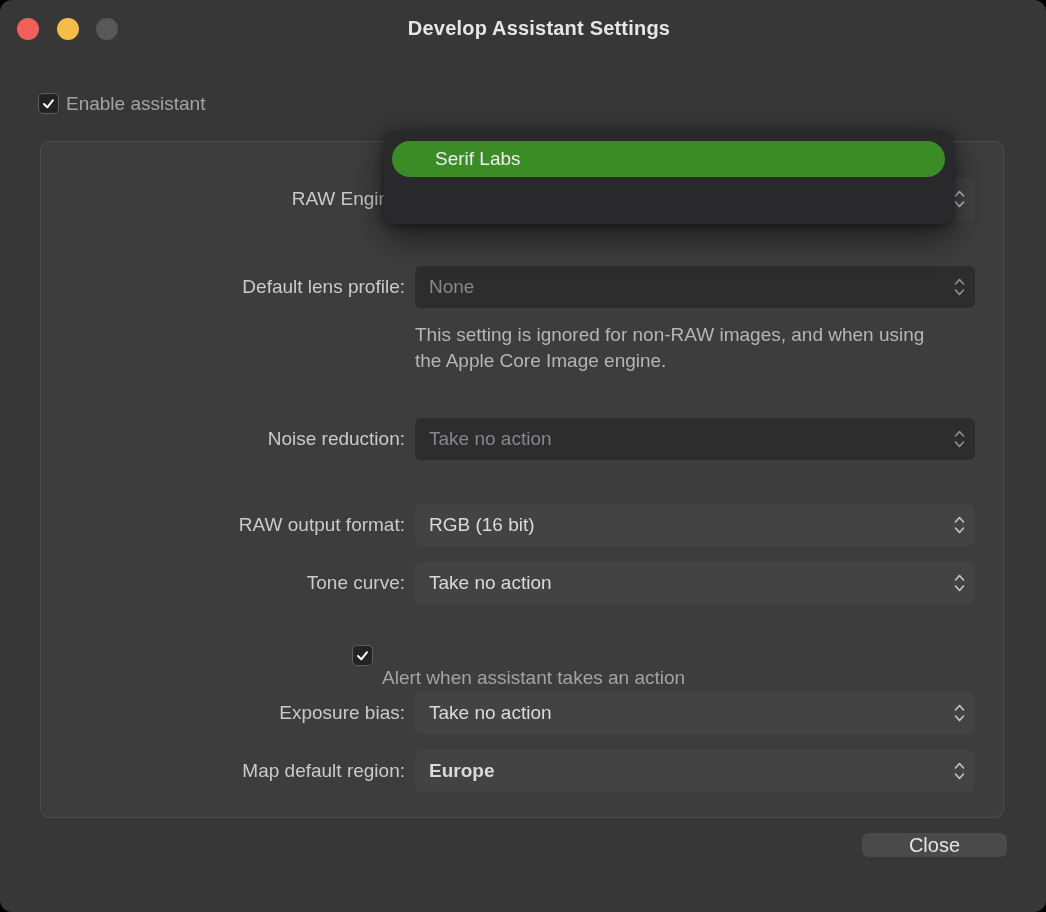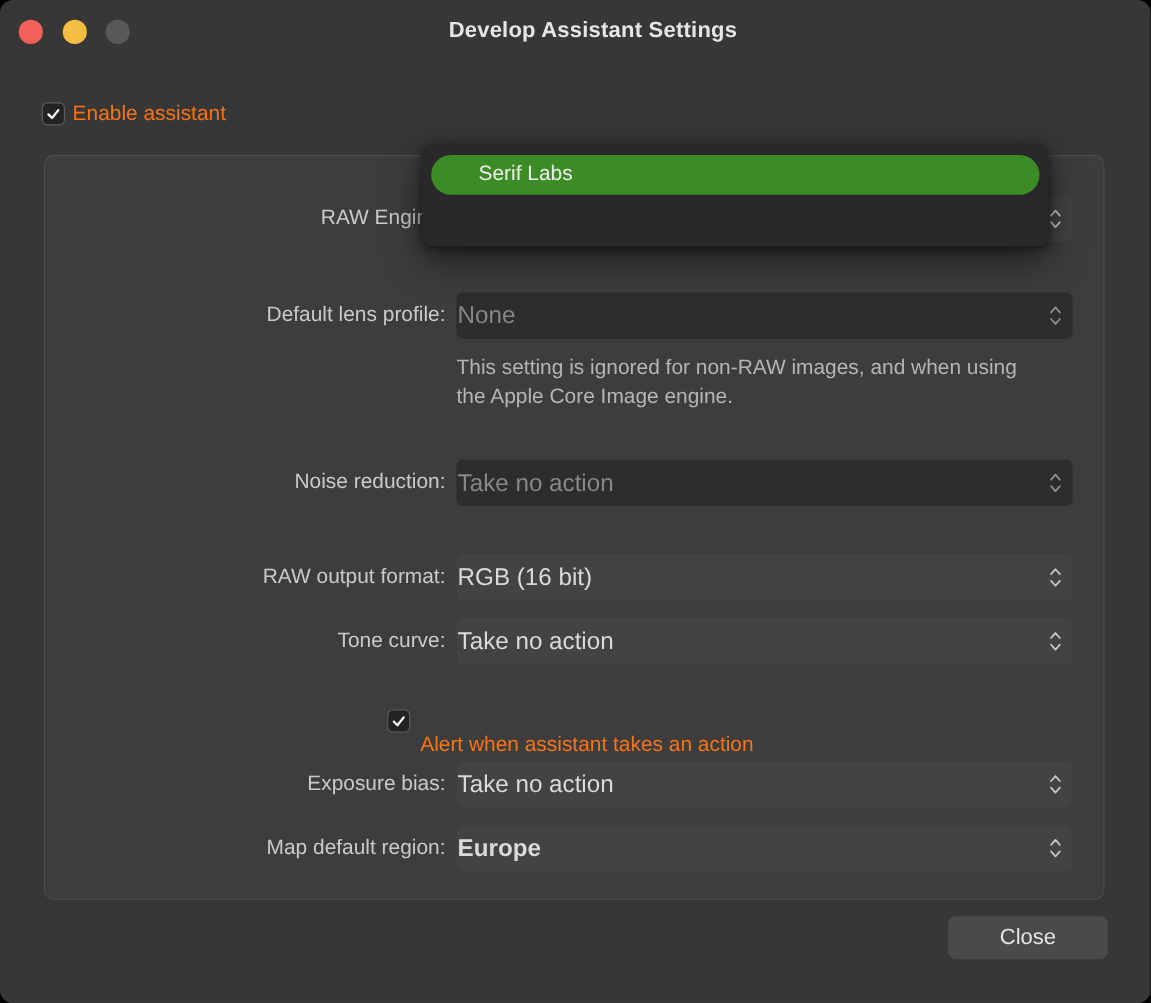--- a/index.html
+++ b/index.html
@@ -23,39 +23,39 @@
     color:#e6e6e6;letter-spacing:.2px;padding-left:16px;
   }
   
   .checkbox{
     position:absolute;width:21px;height:21px;border-radius:5px;
     background:#232323;border:1px solid #5e5e5e;box-sizing:border-box;
     display:flex;align-items:center;justify-content:center;
   }
   .checkbox svg{display:block;}
   .chk-label{
-    position:absolute;font-size:19px;color:#f97316;line-height:22px;
+    position:absolute;font-size:19px;color:#a3a3a3;line-height:22px;
   }
   
   .panel{
     position:absolute;left:40px;top:141px;width:964px;height:677px;
     background:#3d3d3d;border:1px solid #4c4c4c;border-radius:9px;
     box-sizing:border-box;
   }
   
   .row-label{
     position:absolute;left:40px;width:365px;height:42px;line-height:42px;
     text-align:right;font-size:19px;color:#c9cacb;
     white-space:nowrap;
   }
   .field{
     position:absolute;left:415px;width:560px;height:42px;
     border-radius:6px;box-sizing:border-box;
-    font-size:22px;line-height:42px;
-    padding-left:1px;
+    font-size:19px;line-height:42px;
+    padding-left:14px;
   }
   .field.enabled{background:#434343;color:#d9dadb;}
   .field.disabled{background:#2d2d2e;color:#85878a;}
   .chevrons{
     position:absolute;right:9px;top:50%;transform:translateY(-50%);
     width:13px;height:26px;
   }
   .helper{
     position:absolute;left:415px;top:322px;width:535px;
     font-size:19px;line-height:26px;color:#b3b5b7;
@@ -74,21 +74,21 @@
   }
   .popup-item.highlight{top:10px;}
   .popup-item.plain{top:50px;}
   .popup-item .check-slot{
     width:32px;padding-left:11px;box-sizing:content-box;
     display:flex;align-items:center;flex:0 0 auto;
   }
   .popup-item.highlight .check-slot{width:32px;padding-left:11px;}
   
   .close-btn{
-    position:absolute;left:862px;top:833px;width:145px;height:39px;
+    position:absolute;left:862px;top:833px;width:145px;height:24px;
     background:#4a4a4b;border:none;border-radius:7px;
     color:#e4e4e4;font-size:20px;font-family:inherit;
     display:flex;align-items:center;justify-content:center;
   }
 </style>
 </head>
 <body>
 
 <div class="window">
 

